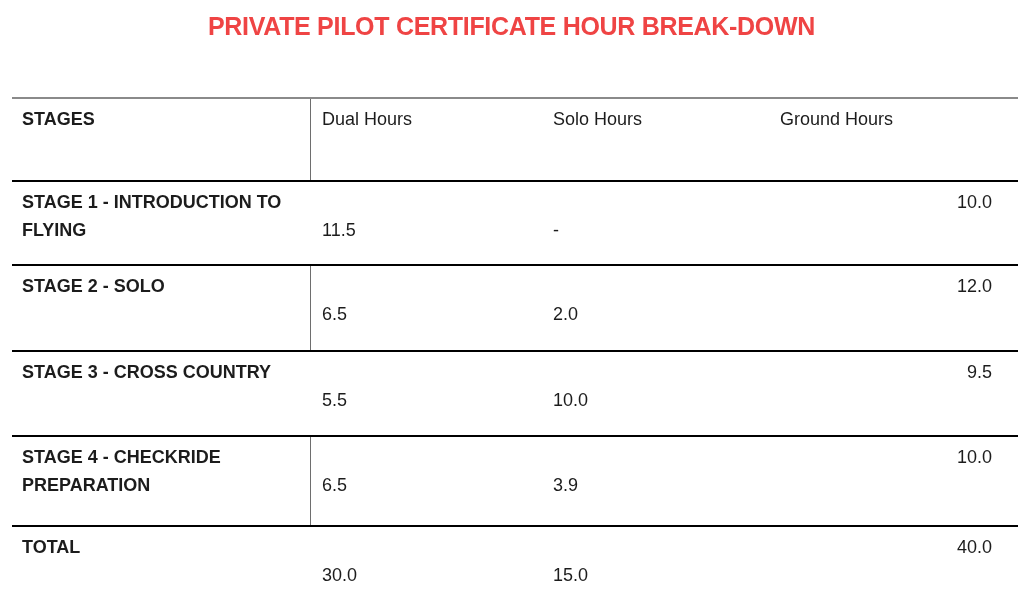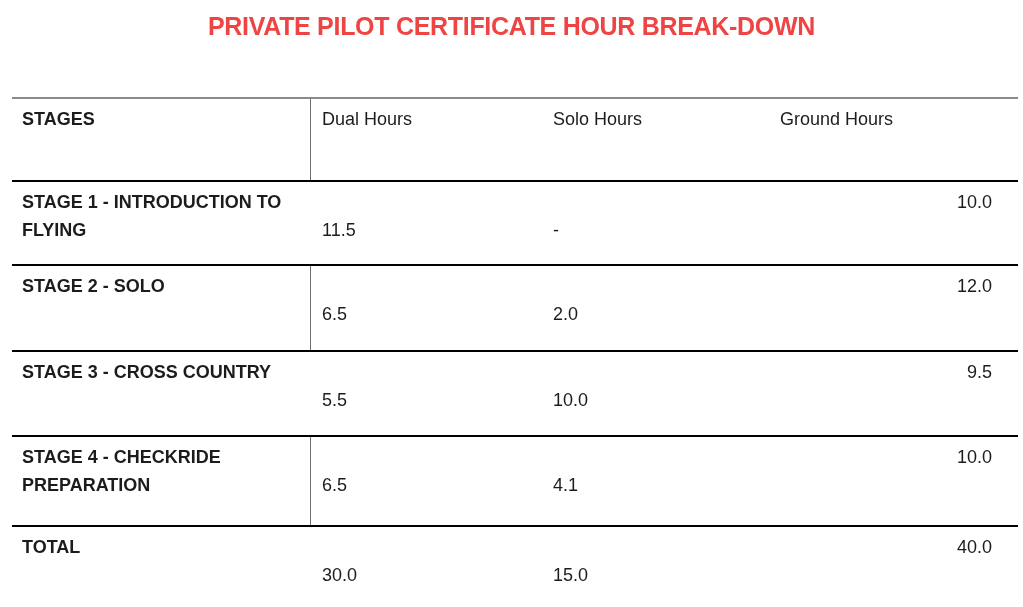--- a/index.html
+++ b/index.html
@@ -122,21 +122,21 @@
       <div class="c-stage">STAGE 3 - CROSS COUNTRY</div>
       <div class="c-dual">5.5</div>
       <div class="c-solo">10.0</div>
       <div class="c-ground">9.5</div>
     </div>
 
     <div class="row r4">
       <div class="vdiv"></div>
       <div class="c-stage">STAGE 4 - CHECKRIDE PREPARATION</div>
       <div class="c-dual">6.5</div>
-      <div class="c-solo">4.1</div>
+      <div class="c-solo">3.9</div>
       <div class="c-ground">10.0</div>
     </div>
 
     <div class="row total">
       <div class="c-stage">TOTAL</div>
       <div class="c-dual">30.0</div>
       <div class="c-solo">15.0</div>
       <div class="c-ground">40.0</div>
     </div>
 

